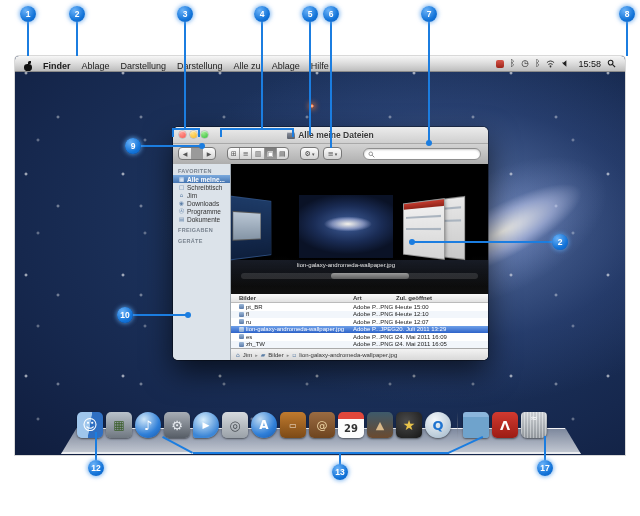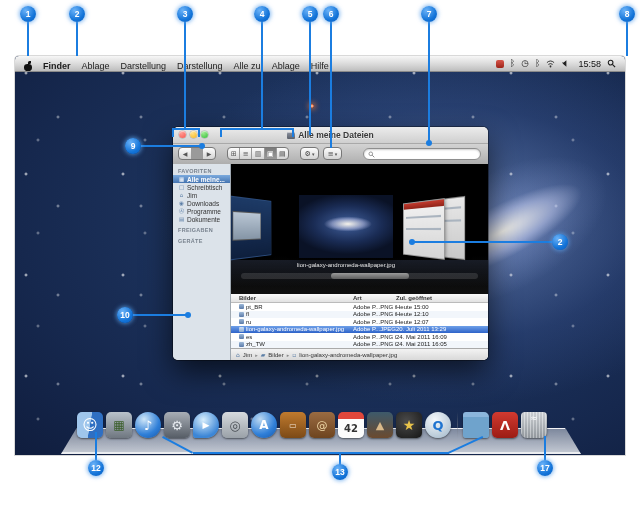--- a/index.html
+++ b/index.html
@@ -398,21 +398,21 @@
       <div class="dk i-appstore">
           <span>A</span>
         </div>
       <div class="dk i-keynote">
           <span>▭</span>
         </div>
       <div class="dk i-book">
           <span>@</span>
         </div>
       <div class="dk i-ical">
-          <span>42</span>
+          <span>29</span>
         </div>
       <div class="dk i-iphoto">
           <span>▲</span>
         </div>
       <div class="dk i-imovie">
           <span>★</span>
         </div>
       <div class="dk i-qt">
           <span>Q</span>
         </div>

